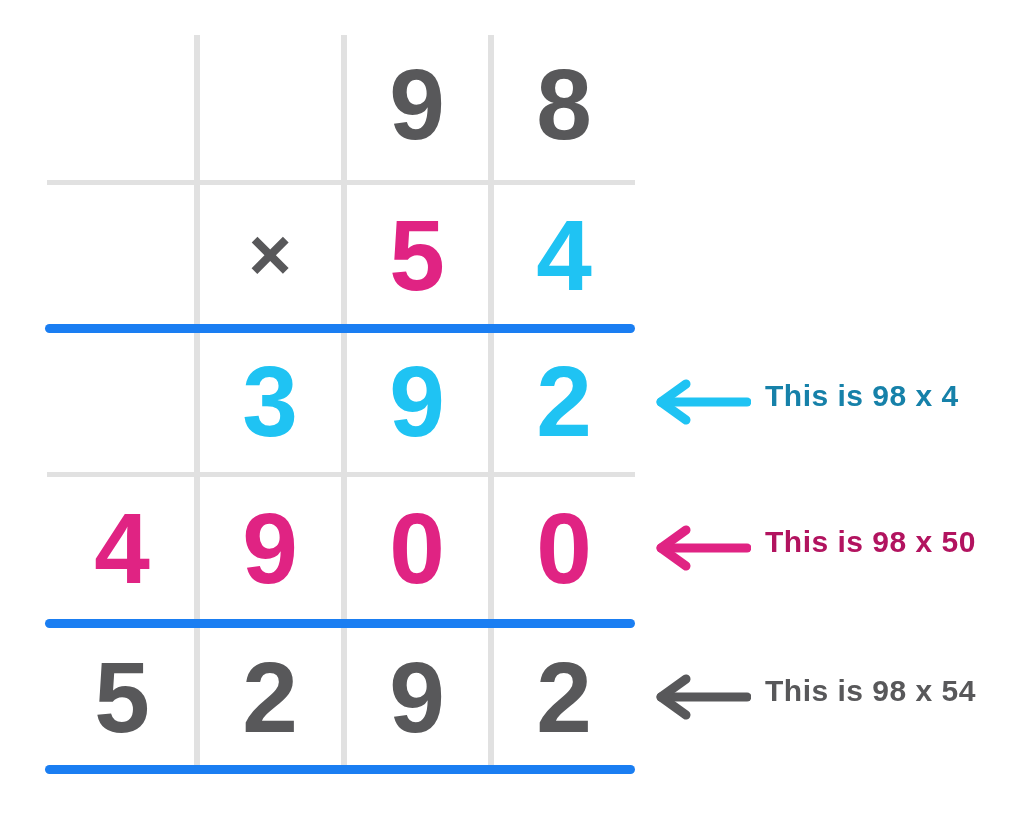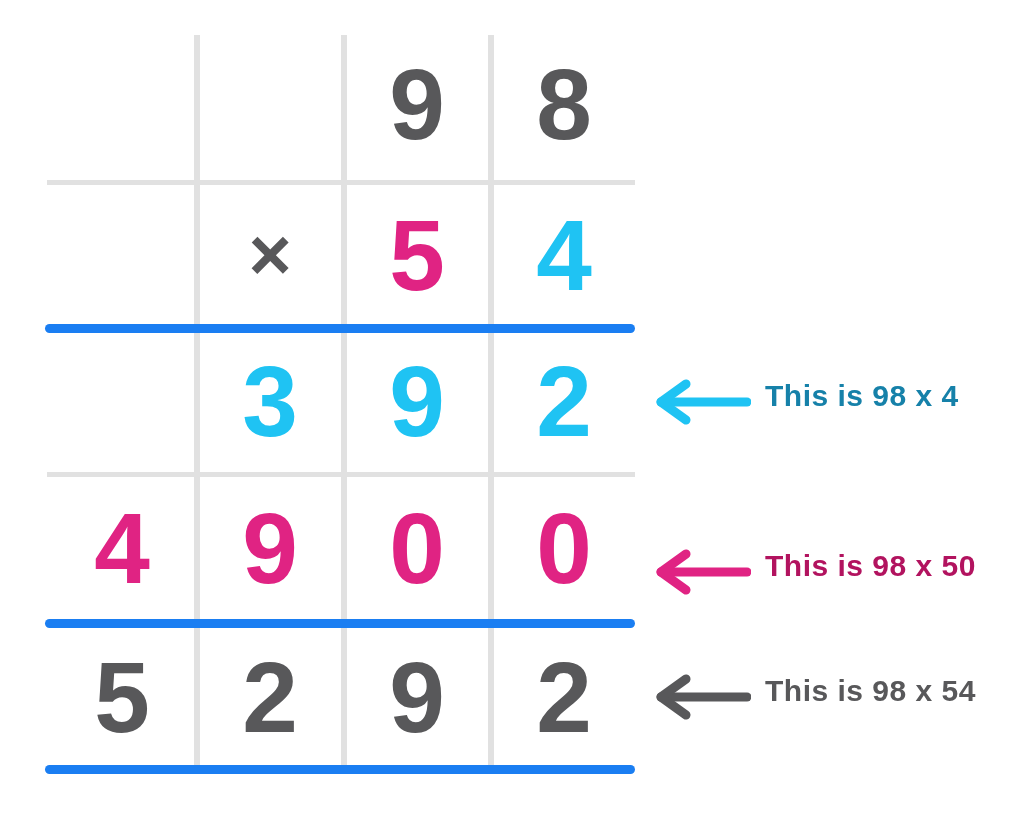--- a/index.html
+++ b/index.html
@@ -28,21 +28,21 @@
   .ink-gray{color:var(--gray);}
   .ink-pink{color:var(--pink);}
   .ink-cyan{color:var(--cyan);}
   .ink-teal{color:var(--teal);}
   .ink-pinkdark{color:var(--pink_dark);}
   
   .annotation{
     position:absolute;left:653px;height:46px;
     display:flex;gap:14px;
   }
-  .annotation.a1{top:379px;} .annotation.a2{top:525px;margin-top:24px;} .annotation.a3{top:674px;}
+  .annotation.a1{top:379px;} .annotation.a2{top:525px;} .annotation.a3{top:674px;}
   .annotation .arrow{flex:0 0 auto;display:block;}
   .annotation .label{
     font-size:30px;font-weight:bold;letter-spacing:0.5px;white-space:nowrap;
   }
 </style>
 </head>
 <body>
 
 <div class="canvas">
 

